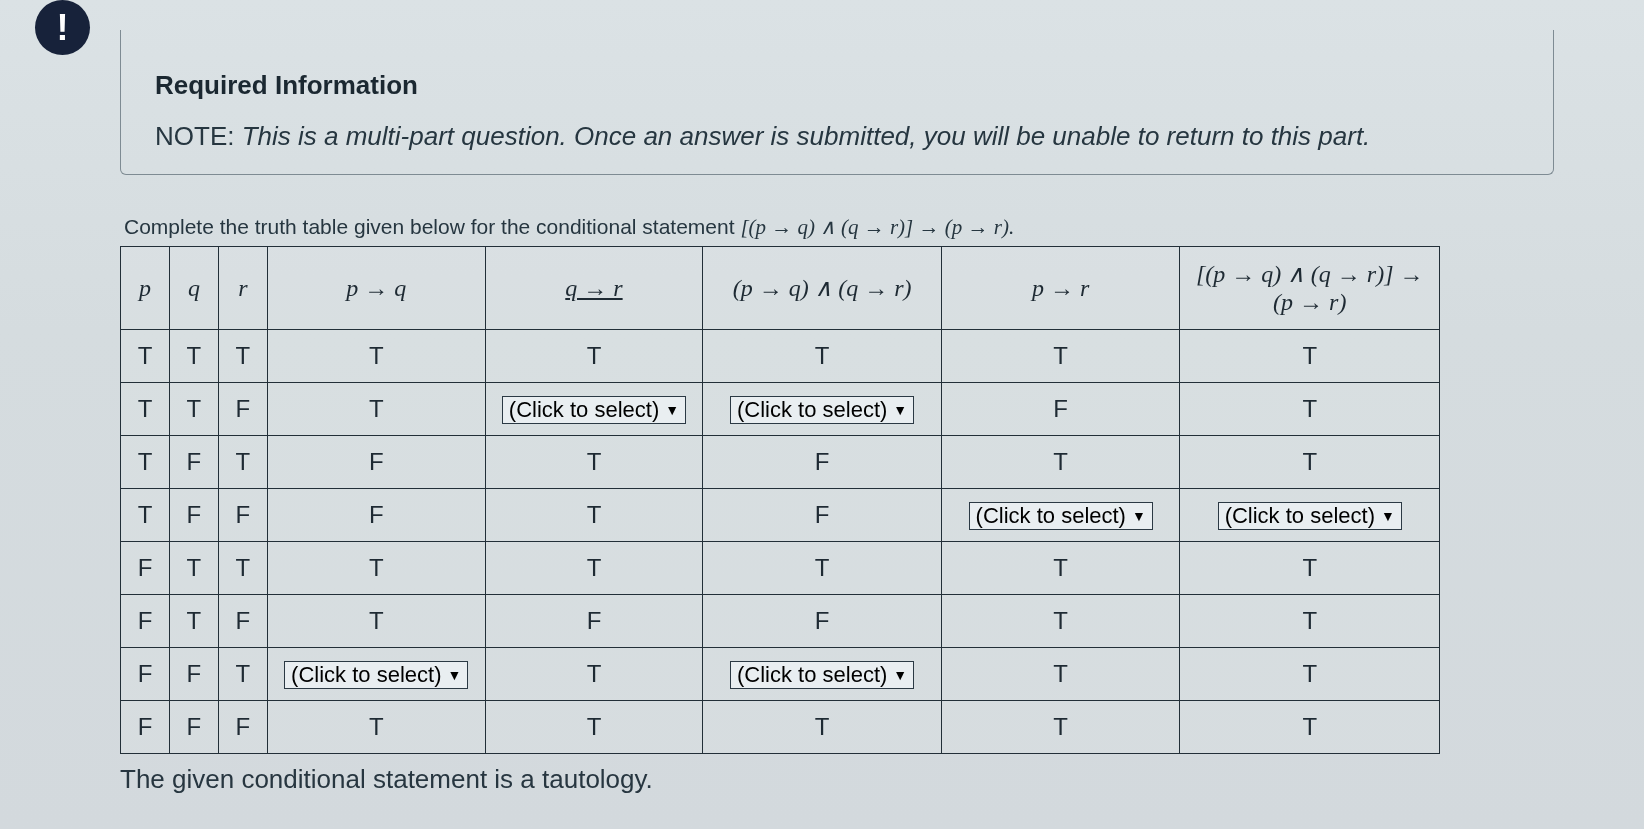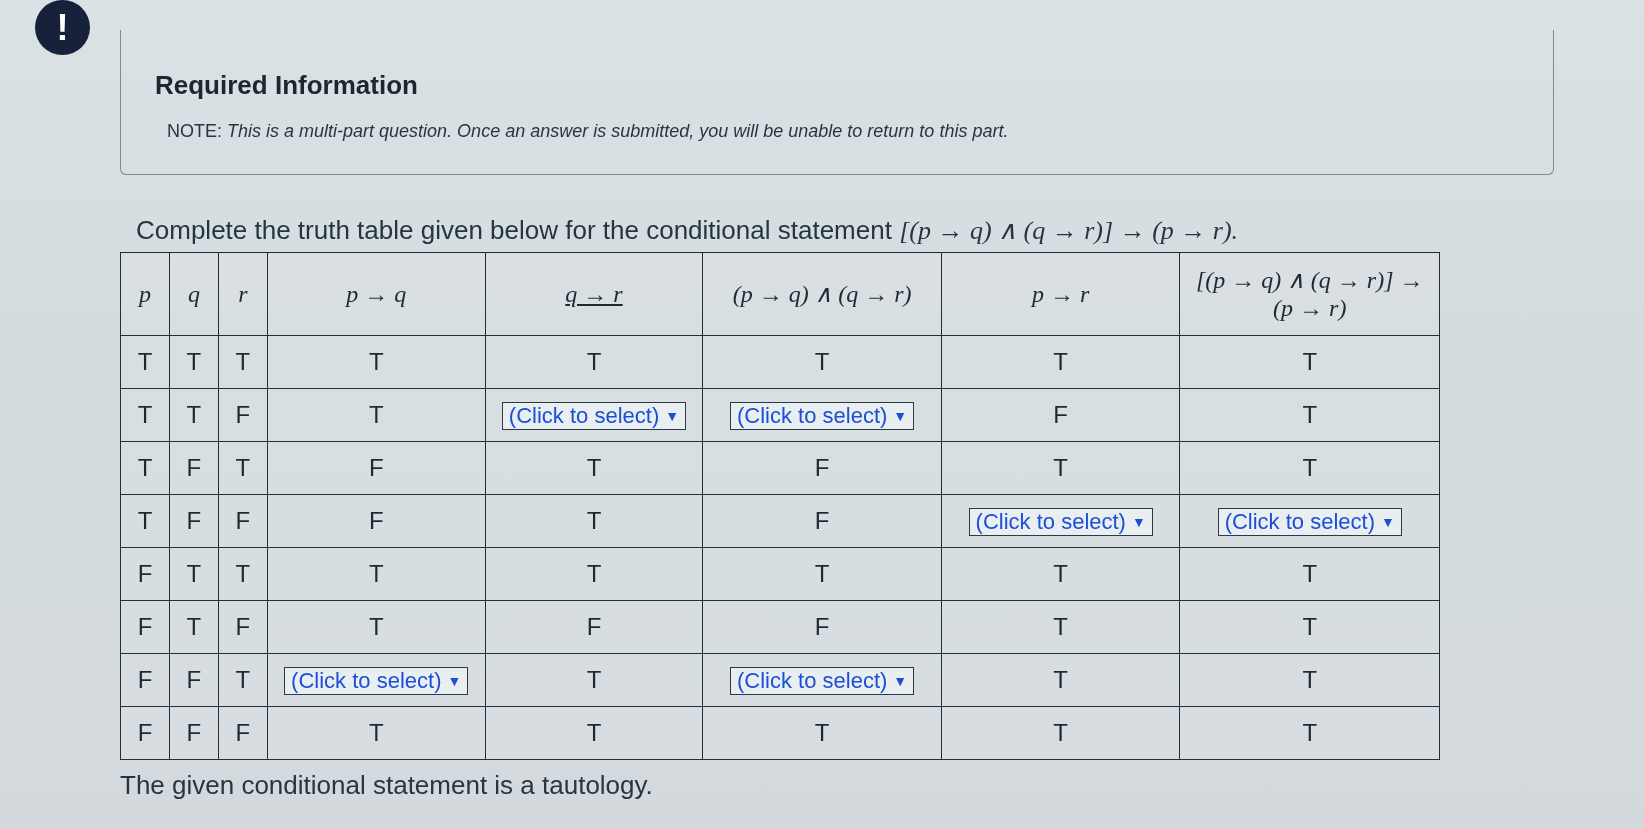--- a/index.html
+++ b/index.html
@@ -1,35 +1,35 @@
 <!DOCTYPE html>
 <html><head>
 <meta charset="utf-8">
 <style>
   html,body{margin:0;padding:0;background:#d7dde1;font-family:Arial,Helvetica,sans-serif;color:#1e2a33;}
   .page{width:1644px;height:829px;box-sizing:border-box;position:relative;background:linear-gradient(180deg,#dbe2e5 0%,#d5dcdf 40%,#d3d9dd 100%);padding:0 90px 0 120px;}
   .alert-icon{position:absolute;left:35px;top:0;width:55px;height:55px;border-radius:50%;background:#17223a;display:flex;align-items:center;justify-content:center;color:#fff;font-size:36px;font-weight:bold;}
-  .info-box{border:1px solid #7e8b93;border-top:none;border-radius:0 0 6px 6px;padding:28px 34px 26px 34px;margin-top:0;position:relative;top:30px;background:transparent;}
+  .info-box{border:1px solid #7e8b93;border-top:none;border-radius:0 0 6px 6px;padding:28px 34px 16px 34px;margin-top:0;position:relative;top:30px;background:transparent;}
   .req-title{font-size:26px;font-weight:bold;margin:12px 0 20px 0;color:#1b2831;}
-  .note-line{font-size:18px;color:#263640;margin:6px 12px;}
+  .note-line{font-size:26px;color:#263640;margin:6px 0;}
   .note-label{font-weight:normal;}
   .note-italic{font-style:italic;}
   .body-area{margin-top:70px;}
-  .prompt{font-size:26px;color:#263640;margin:0 0 6px 16px;}
+  .prompt{font-size:21px;color:#263640;margin:0 0 6px 4px;}
   .math-i{font-style:italic;font-family:'Times New Roman',serif;}
   table.truth{border-collapse:collapse;width:1320px;background:transparent;}
   table.truth th,table.truth td{border:1.5px solid #222f38;text-align:center;font-size:24px;color:#1e2a33;padding:6px 4px;background:rgba(230,234,236,.2);}
   table.truth th{font-weight:normal;height:70px;}
   table.truth td{height:40px;}
   .pqr{width:38px;}
   .narrow{width:200px;}
   .mid{width:200px;text-decoration:underline;}
   .wide{width:220px;}
   .xwide{width:240px;}
-  .select-box{display:inline-flex;align-items:center;border:1.5px solid #2b3944;background:#e9eef1;padding:0 6px;font-size:22px;color:#1d4ed8;gap:6px;cursor:pointer;}
+  .select-box{display:inline-flex;align-items:center;border:1.5px solid #2b3944;background:#e9eef1;padding:0 6px;font-size:22px;color:#000000;gap:6px;cursor:pointer;}
   .select-box .chev{font-size:14px;font-weight:bold;}
   .tautology{font-size:26px;color:#273640;margin:10px 0 4px 0;}
 </style>
 </head>
 <body>
 
 <div class="page">
   <div class="alert-icon">
     <span>!</span>
   </div>

